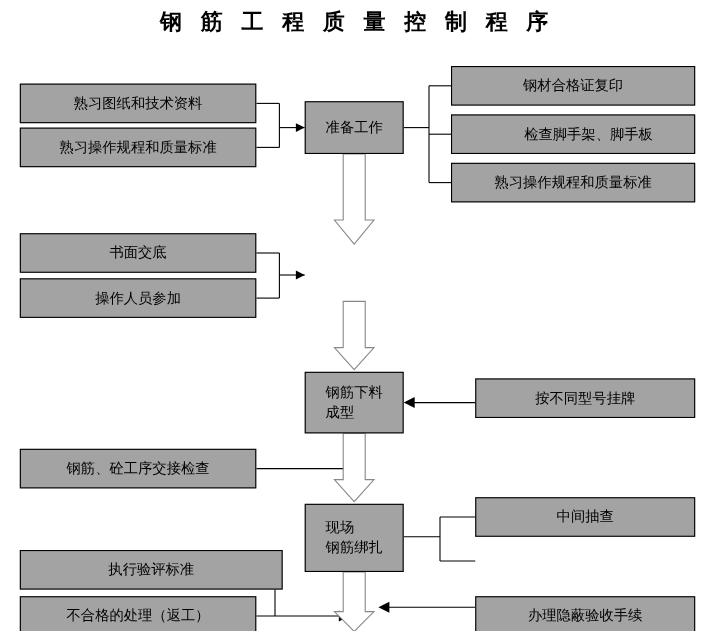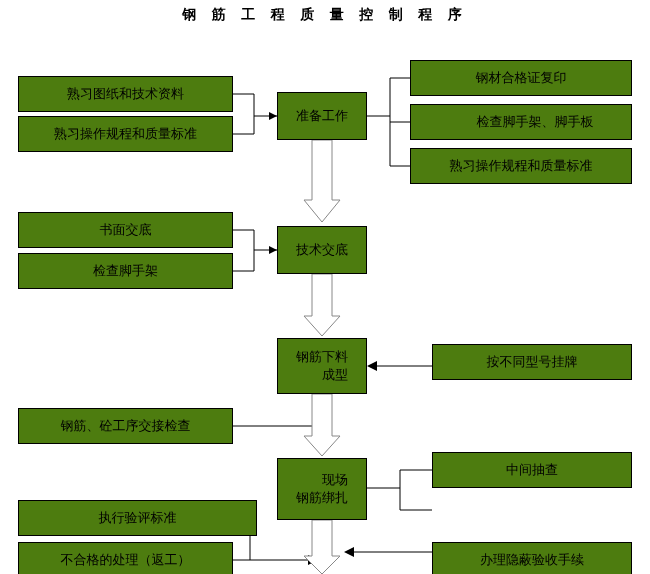--- a/index.html
+++ b/index.html
@@ -20,37 +20,37 @@
     top: 0;
     width: 650px;
     height: 574px;
   }
   .title {
     position: absolute;
     left: 0;
     top: 6px;
     width: 650px;
     text-align: center;
-    font-size: 14px;
+    font-size: 20px;
     font-weight: bold;
     letter-spacing: 6px;
     color: #000000;
     font-family: "Liberation Serif", "DejaVu Serif", serif;
   }
   .node {
     position: absolute;
     box-sizing: border-box;
     border: 1px solid #000000;
-    background: #4d7c0f;
+    background: #a3a3a3;
     color: #000000;
     font-size: 13px;
     display: flex;
     align-items: center;
     justify-content: center;
-    text-align: right;
+    text-align: left;
     line-height: 1.35;
     white-space: pre-line;
     font-family: "Liberation Sans", "DejaVu Sans", sans-serif;
   }
   svg.wires {
     position: absolute;
     left: 0;
     top: 0;
     width: 650px;
     height: 574px;
@@ -121,22 +121,21 @@
     <polygon class="thickarrow" points="312,520 332,520 332,556 340,556 322,574 304,556 312,556"></polygon>
   </svg>
 
   <div class="node" style="left:18px;  top:76px;  width:215px; height:36px;">熟习图纸和技术资料</div>
   <div class="node" style="left:18px;  top:116px; width:215px; height:36px;">熟习操作规程和质量标准</div>
   <div class="node" style="left:277px; top:92px;  width:90px;  height:48px;">准备工作</div>
   <div class="node" style="left:410px; top:60px;  width:222px; height:36px;">钢材合格证复印</div>
   <div class="node" style="left:410px; top:104px; width:222px; height:36px;padding-left:28px;">检查脚手架、脚手板</div>
   <div class="node" style="left:410px; top:148px; width:222px; height:36px;">熟习操作规程和质量标准</div>
   <div class="node" style="left:18px;  top:212px; width:215px; height:36px;">书面交底</div>
-  <div class="node" style="left:18px;  top:253px; width:215px; height:36px;">检查脚手架</div>
-  <div class="node" style="left:277px; top:226px; width:90px;  height:48px;">技术交底</div>
+  <div class="node" style="left:18px;  top:253px; width:215px; height:36px;">操作人员参加</div>
   <div class="node" style="left:277px; top:338px; width:90px;  height:56px;">钢筋下料
 成型</div>
   <div class="node" style="left:432px; top:344px; width:200px; height:36px;">按不同型号挂牌</div>
   <div class="node" style="left:18px;  top:408px; width:215px; height:36px;">钢筋、砼工序交接检查</div>
   <div class="node" style="left:277px; top:458px; width:90px;  height:62px;">现场
 钢筋绑扎</div>
   <div class="node" style="left:432px; top:452px; width:200px; height:36px;">中间抽查</div>
   <div class="node" style="left:432px; top:542px; width:200px; height:36px;">办理隐蔽验收手续</div>
   <div class="node" style="left:18px;  top:500px; width:239px; height:36px;">执行验评标准</div>
   <div class="node" style="left:18px;  top:542px; width:215px; height:36px;">不合格的处理（返工）</div>

